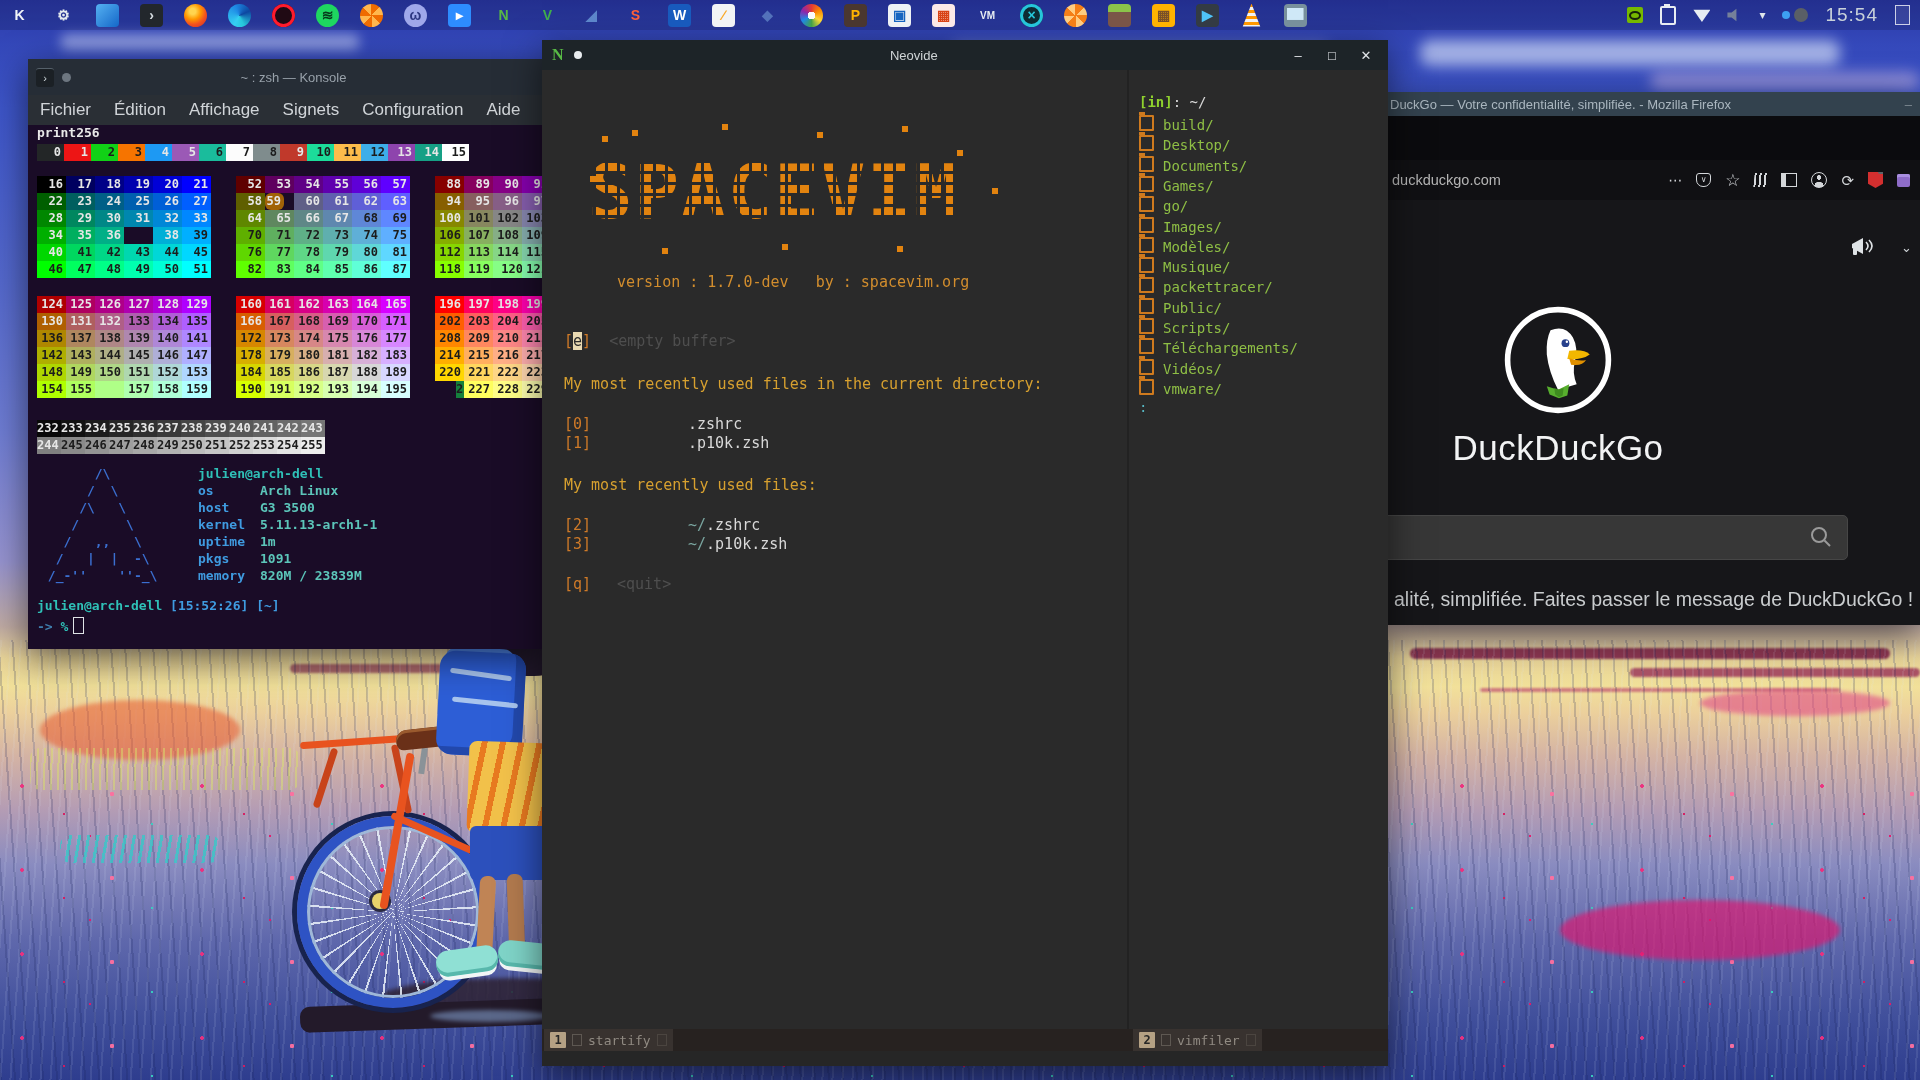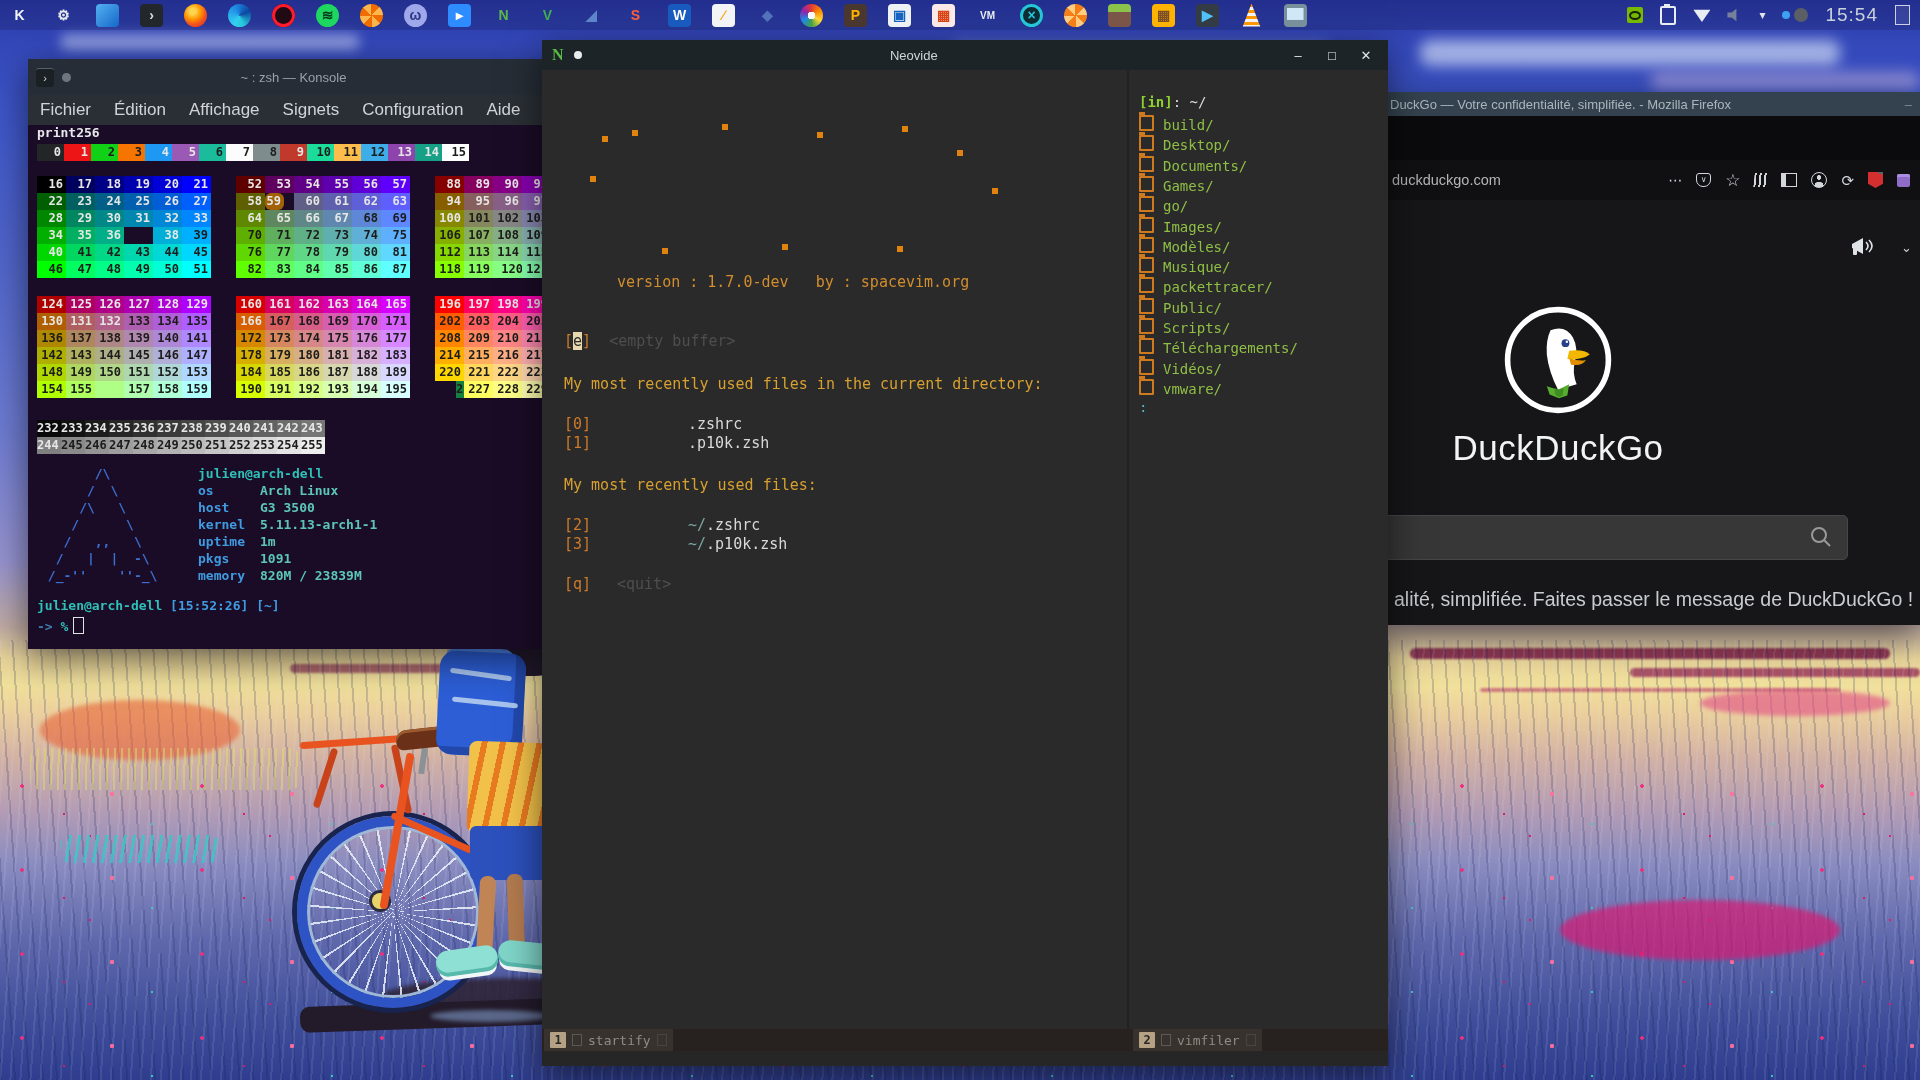--- a/index.html
+++ b/index.html
@@ -600,20 +600,21 @@
     <div class="titlebar nv-titlebar">
       <span class="nv-logo">N</span>
       <span class="nv-dot"></span>
       <span class="nv-title">Neovide</span>
       <span class="nv-btn">–</span>
       <span class="nv-btn">□</span>
       <span class="nv-btn">✕</span>
     </div>
     <div class="nv-content">
       <div class="startify">
+        <div class="sv-logo">SPACEVIM</div>
         <span class="sv-noise" style="left:60px;top:66px;"></span>
         <div class="sv-line sv-version" style="left:75px;top:203px;">version : 1.7.0-dev   by : spacevim.org</div>
         <div class="sv-line" style="left:22px;top:262px;"><span class="sv-key-narrow" style="width:auto;"><span>[</span><span class="sv-cursor">e</span><span>]</span></span><span class="sv-dim">  </span><span class="sv-dim">&lt;empty buffer&gt;</span></div>
         <div class="sv-line sv-heading" style="left:22px;top:305px;">My most recently used files in the current directory:</div>
         <div id="sv-items1">
             <div class="sv-line" style="left: 22px; top: 345px;"><span class="sv-key">[0]</span><span class="sv-file">.zshrc</span></div>
             <div class="sv-line" style="left: 22px; top: 364px;"><span class="sv-key">[1]</span><span class="sv-file">.p10k.zsh</span></div>
           </div>
         <div class="sv-line sv-heading" style="left:22px;top:406px;">My most recently used files:</div>
         <div id="sv-items2">

